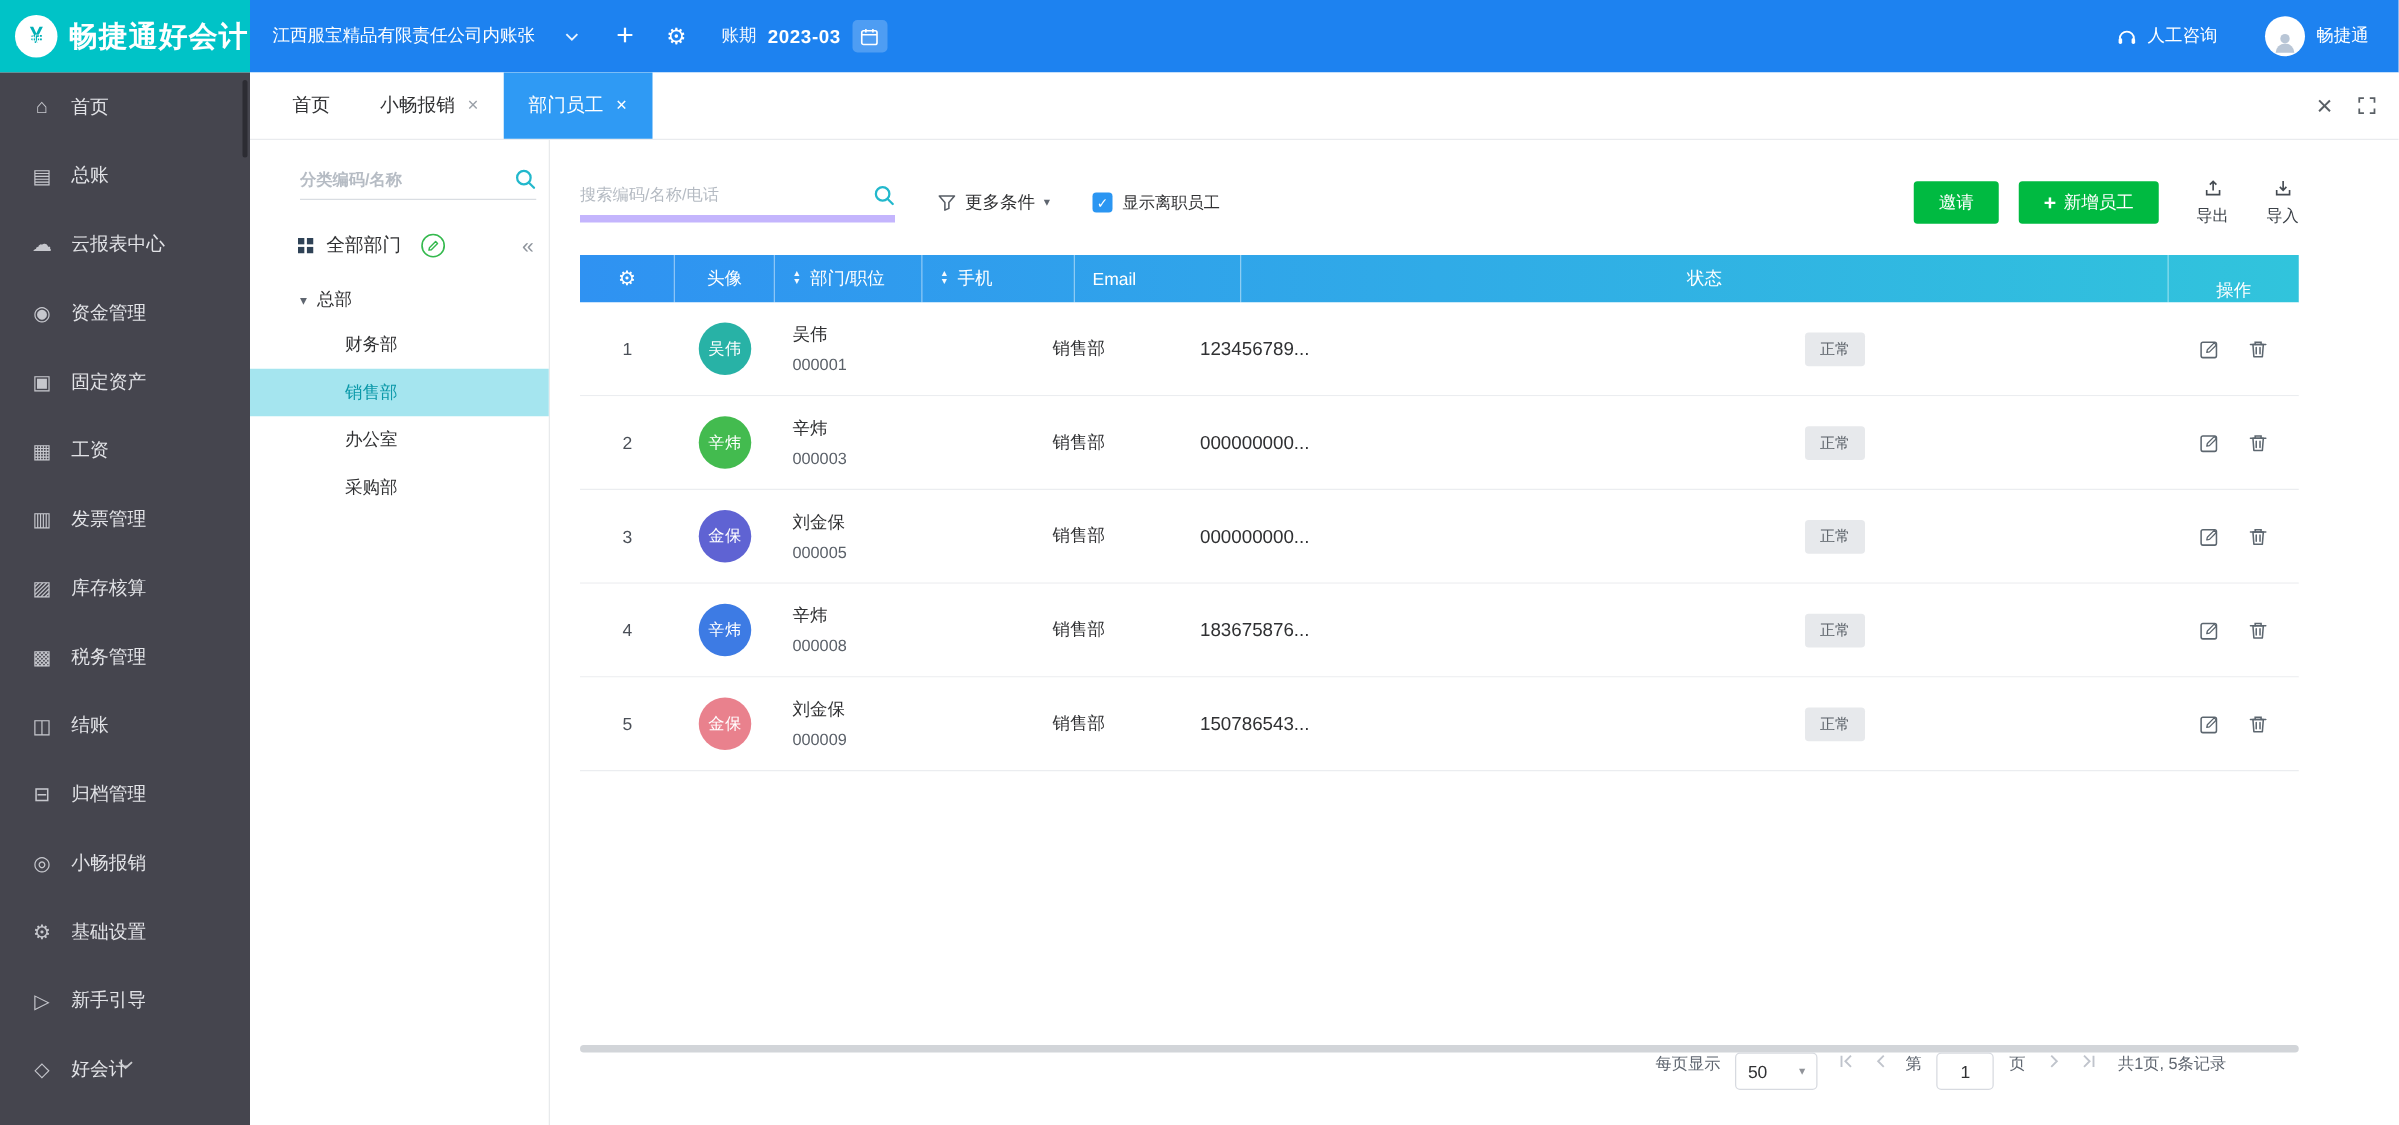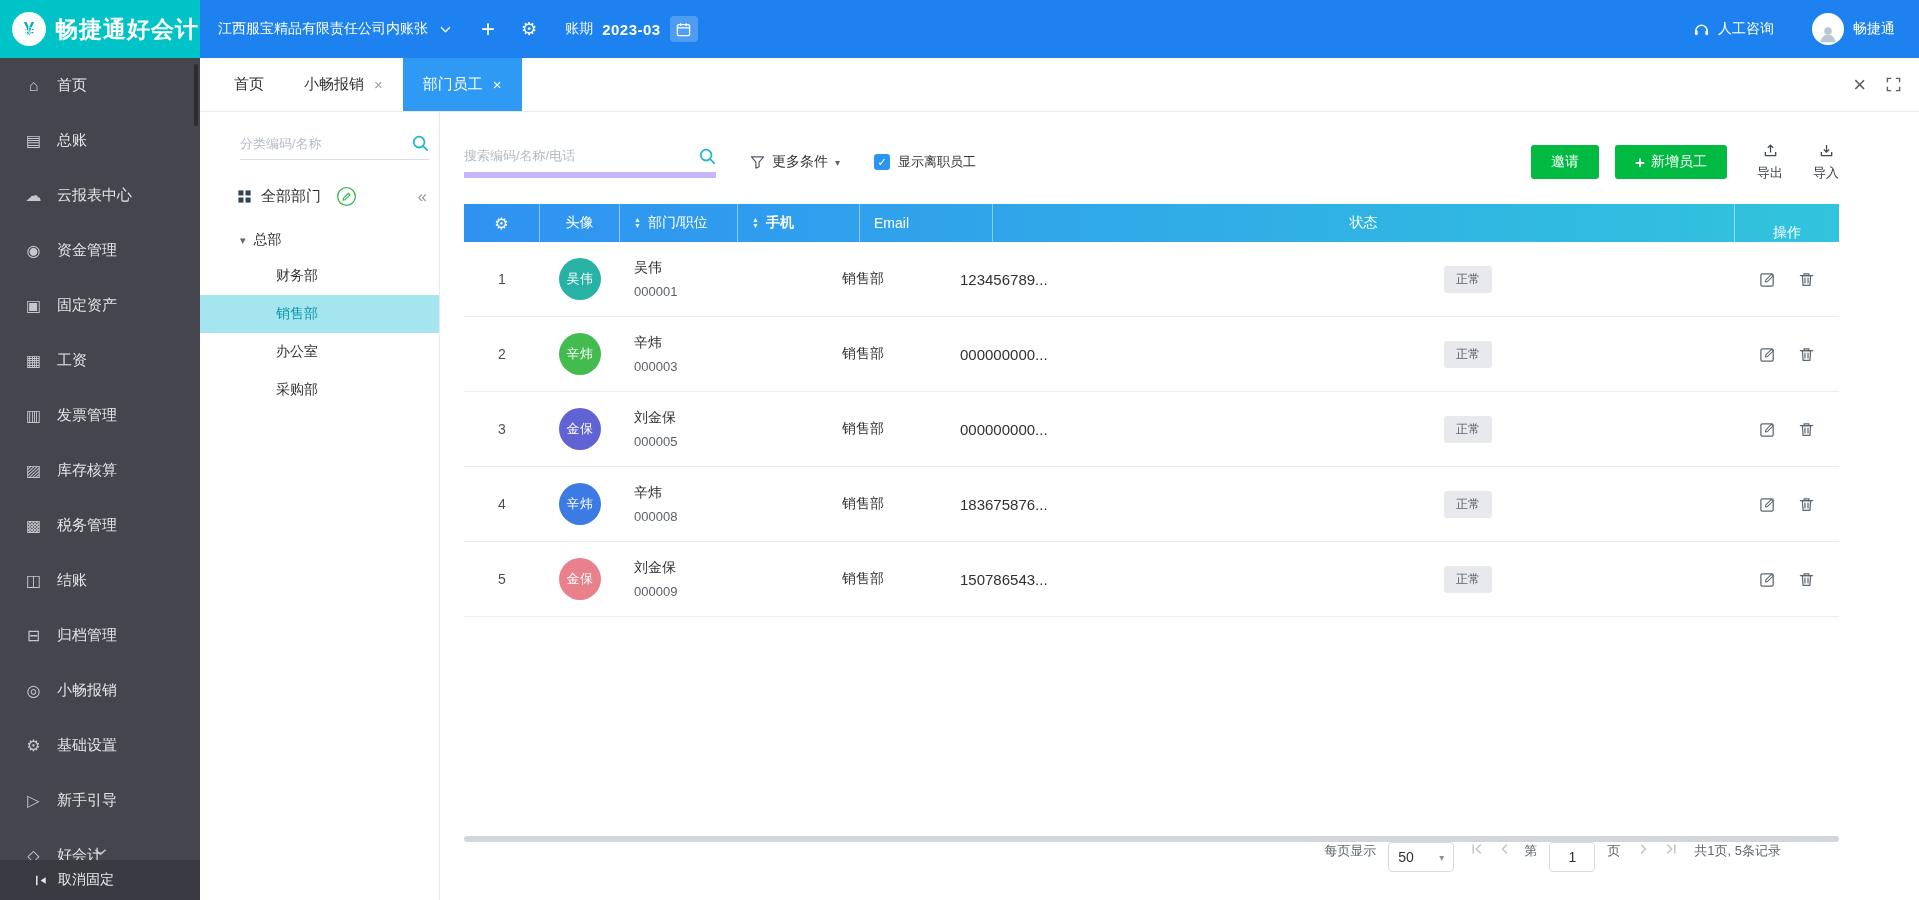--- a/index.html
+++ b/index.html
@@ -7,21 +7,21 @@
   body{font-family:"Liberation Sans","DejaVu Sans",sans-serif;background:#fff;}
   .app{width:100%;height:100%;display:flex;flex-direction:column;}
 
   
   .topbar{height:58px;flex:0 0 58px;display:flex;}
   .logo{width:200px;flex:0 0 200px;background:#00c3c7;color:#fff;display:flex;align-items:center;padding-left:12px;gap:9px;position:relative;}
   .logo-circle{width:34px;height:34px;border-radius:50%;background:#fff;color:#00b0b6;font-weight:bold;font-size:19px;display:flex;align-items:center;justify-content:center;}
   .logo-title{font-size:23px;font-weight:bold;letter-spacing:1px;}
   .logo-badge{position:absolute;left:13px;bottom:19px;font-size:10px;opacity:.95;}
   .topbar-main{flex:1;background:#1d82f0;display:flex;align-items:center;color:#fff;padding:0 24px 0 18px;}
-  .company{display:flex;align-items:center;gap:12px;font-size:14px;cursor:pointer;}
+  .company{display:flex;align-items:center;gap:24px;font-size:14px;cursor:pointer;}
   .tb-plus{font-size:24px;font-weight:300;margin-left:30px;line-height:1;cursor:pointer;}
   .tb-gear{font-size:18px;margin-left:26px;cursor:pointer;}
   .period{display:flex;align-items:center;margin-left:28px;gap:9px;}
   .period-label{font-size:14px;opacity:.95;}
   .period-value{font-size:15px;font-weight:bold;letter-spacing:.5px;}
   .cal-btn{width:28px;height:26px;border-radius:4px;background:rgba(255,255,255,.22);display:flex;align-items:center;justify-content:center;cursor:pointer;}
   .tb-spacer{flex:1;}
   .support{display:flex;align-items:center;gap:8px;font-size:14px;margin-right:38px;cursor:pointer;}
   .userbox{display:flex;align-items:center;gap:9px;font-size:14px;cursor:pointer;}
   .tb-avatar{width:32px;height:32px;border-radius:50%;background:#fff;display:flex;align-items:flex-end;justify-content:center;overflow:hidden;}
@@ -45,21 +45,21 @@
   .tab-close{font-size:15px;color:#9aa0a8;line-height:1;}
   .tab.active .tab-close{color:#fff;}
   .tabbar-right{position:absolute;right:18px;top:0;bottom:0;display:flex;align-items:center;gap:20px;}
   .tb-close-all{font-size:22px;color:#5a6066;line-height:1;cursor:pointer;}
   .tb-full{display:flex;cursor:pointer;}
 
   
   .workspace{flex:1;display:flex;min-height:0;}
   .dept-panel{width:240px;flex:0 0 240px;background:#fff;border-right:1px solid #e8eaec;padding-top:22px;}
   .dp-search{margin:0 10px 0 40px;display:flex;align-items:center;border-bottom:1px solid #d9dde2;padding-bottom:7px;}
-  .dp-search input{border:none;outline:none;flex:1;min-width:0;font-size:13px;color:#303133;background:transparent;font-family:inherit;}
+  .dp-search input{border:none;outline:none;flex:1;min-width:0;font-size:13px;color:#303133;background:transparent;font-family:inherit;font-weight:bold;}
   .dp-search input::placeholder{color:#b6bcc4;}
   .dp-root{margin-top:26px;display:flex;align-items:center;padding:0 12px 0 37px;gap:9px;}
   .dp-root-label{font-size:15px;color:#303133;}
   .dp-edit{display:flex;margin-left:6px;cursor:pointer;}
   .dp-collapse{margin-left:auto;font-size:17px;color:#8f959d;cursor:pointer;}
   .tree{margin-top:16px;}
   .tree-parent{display:flex;align-items:center;gap:8px;padding-left:40px;height:34px;font-size:14px;color:#303133;cursor:pointer;}
   .tree-caret{font-size:11px;color:#5f6670;}
   .tree-child{height:38px;display:flex;align-items:center;padding-left:76px;font-size:14px;color:#303133;cursor:pointer;}
   .tree-child.selected{background:#a5e5ef;color:#0a98a8;}
@@ -230,27 +230,20 @@
             <span class="si-icon">◇</span>
             <span>好会计</span>
           </div>
         </div>
       <div class="side-chevron">
         <svg viewBox="0 0 14 8" width="13" height="8">
             <path d="M1.5 1.5L7 6.5l5.5-5" fill="none" stroke="#c9cacd" stroke-width="1.6"></path>
           </svg>
       </div>
       <div class="side-thumb"></div>
-      <div class="side-pin">
-        <svg viewBox="0 0 16 16" width="15" height="15">
-            <path d="M3 3v10" stroke="#e6e7ea" stroke-width="1.6"></path>
-            <path d="M12.5 4.5L7 8l5.5 3.5z" fill="#e6e7ea"></path>
-          </svg>
-        <span>取消固定</span>
-      </div>
     </nav>
 
     <div class="content">
 
       <div class="tabbar">
         <div style="display:flex;align-items:stretch;">
             <div class="tab">
               <span>首页</span>
             </div>
             <div class="tab">
@@ -364,21 +357,21 @@
                 <div class="th center" style="flex: 0 0 80px;">
                   <span>头像</span>
                 </div>
                 <div class="th left" style="flex: 0 0 118px;">
                   <span class="sort">
                     <span>▲</span>
                     <span>▼</span>
                   </span>
                   <span>部门/职位</span>
                 </div>
-                <div class="th left" style="flex: 0 0 122px; font-weight: bold;">
+                <div class="th left" style="flex: 0 0 122px;">
                   <span class="sort">
                     <span>▲</span>
                     <span>▼</span>
                   </span>
                   <span>手机</span>
                 </div>
                 <div class="th left" style="flex: 0 0 133px;">
                   <span>Email</span>
                 </div>
                 <div class="th center" style="flex: 1 1 0px;">

